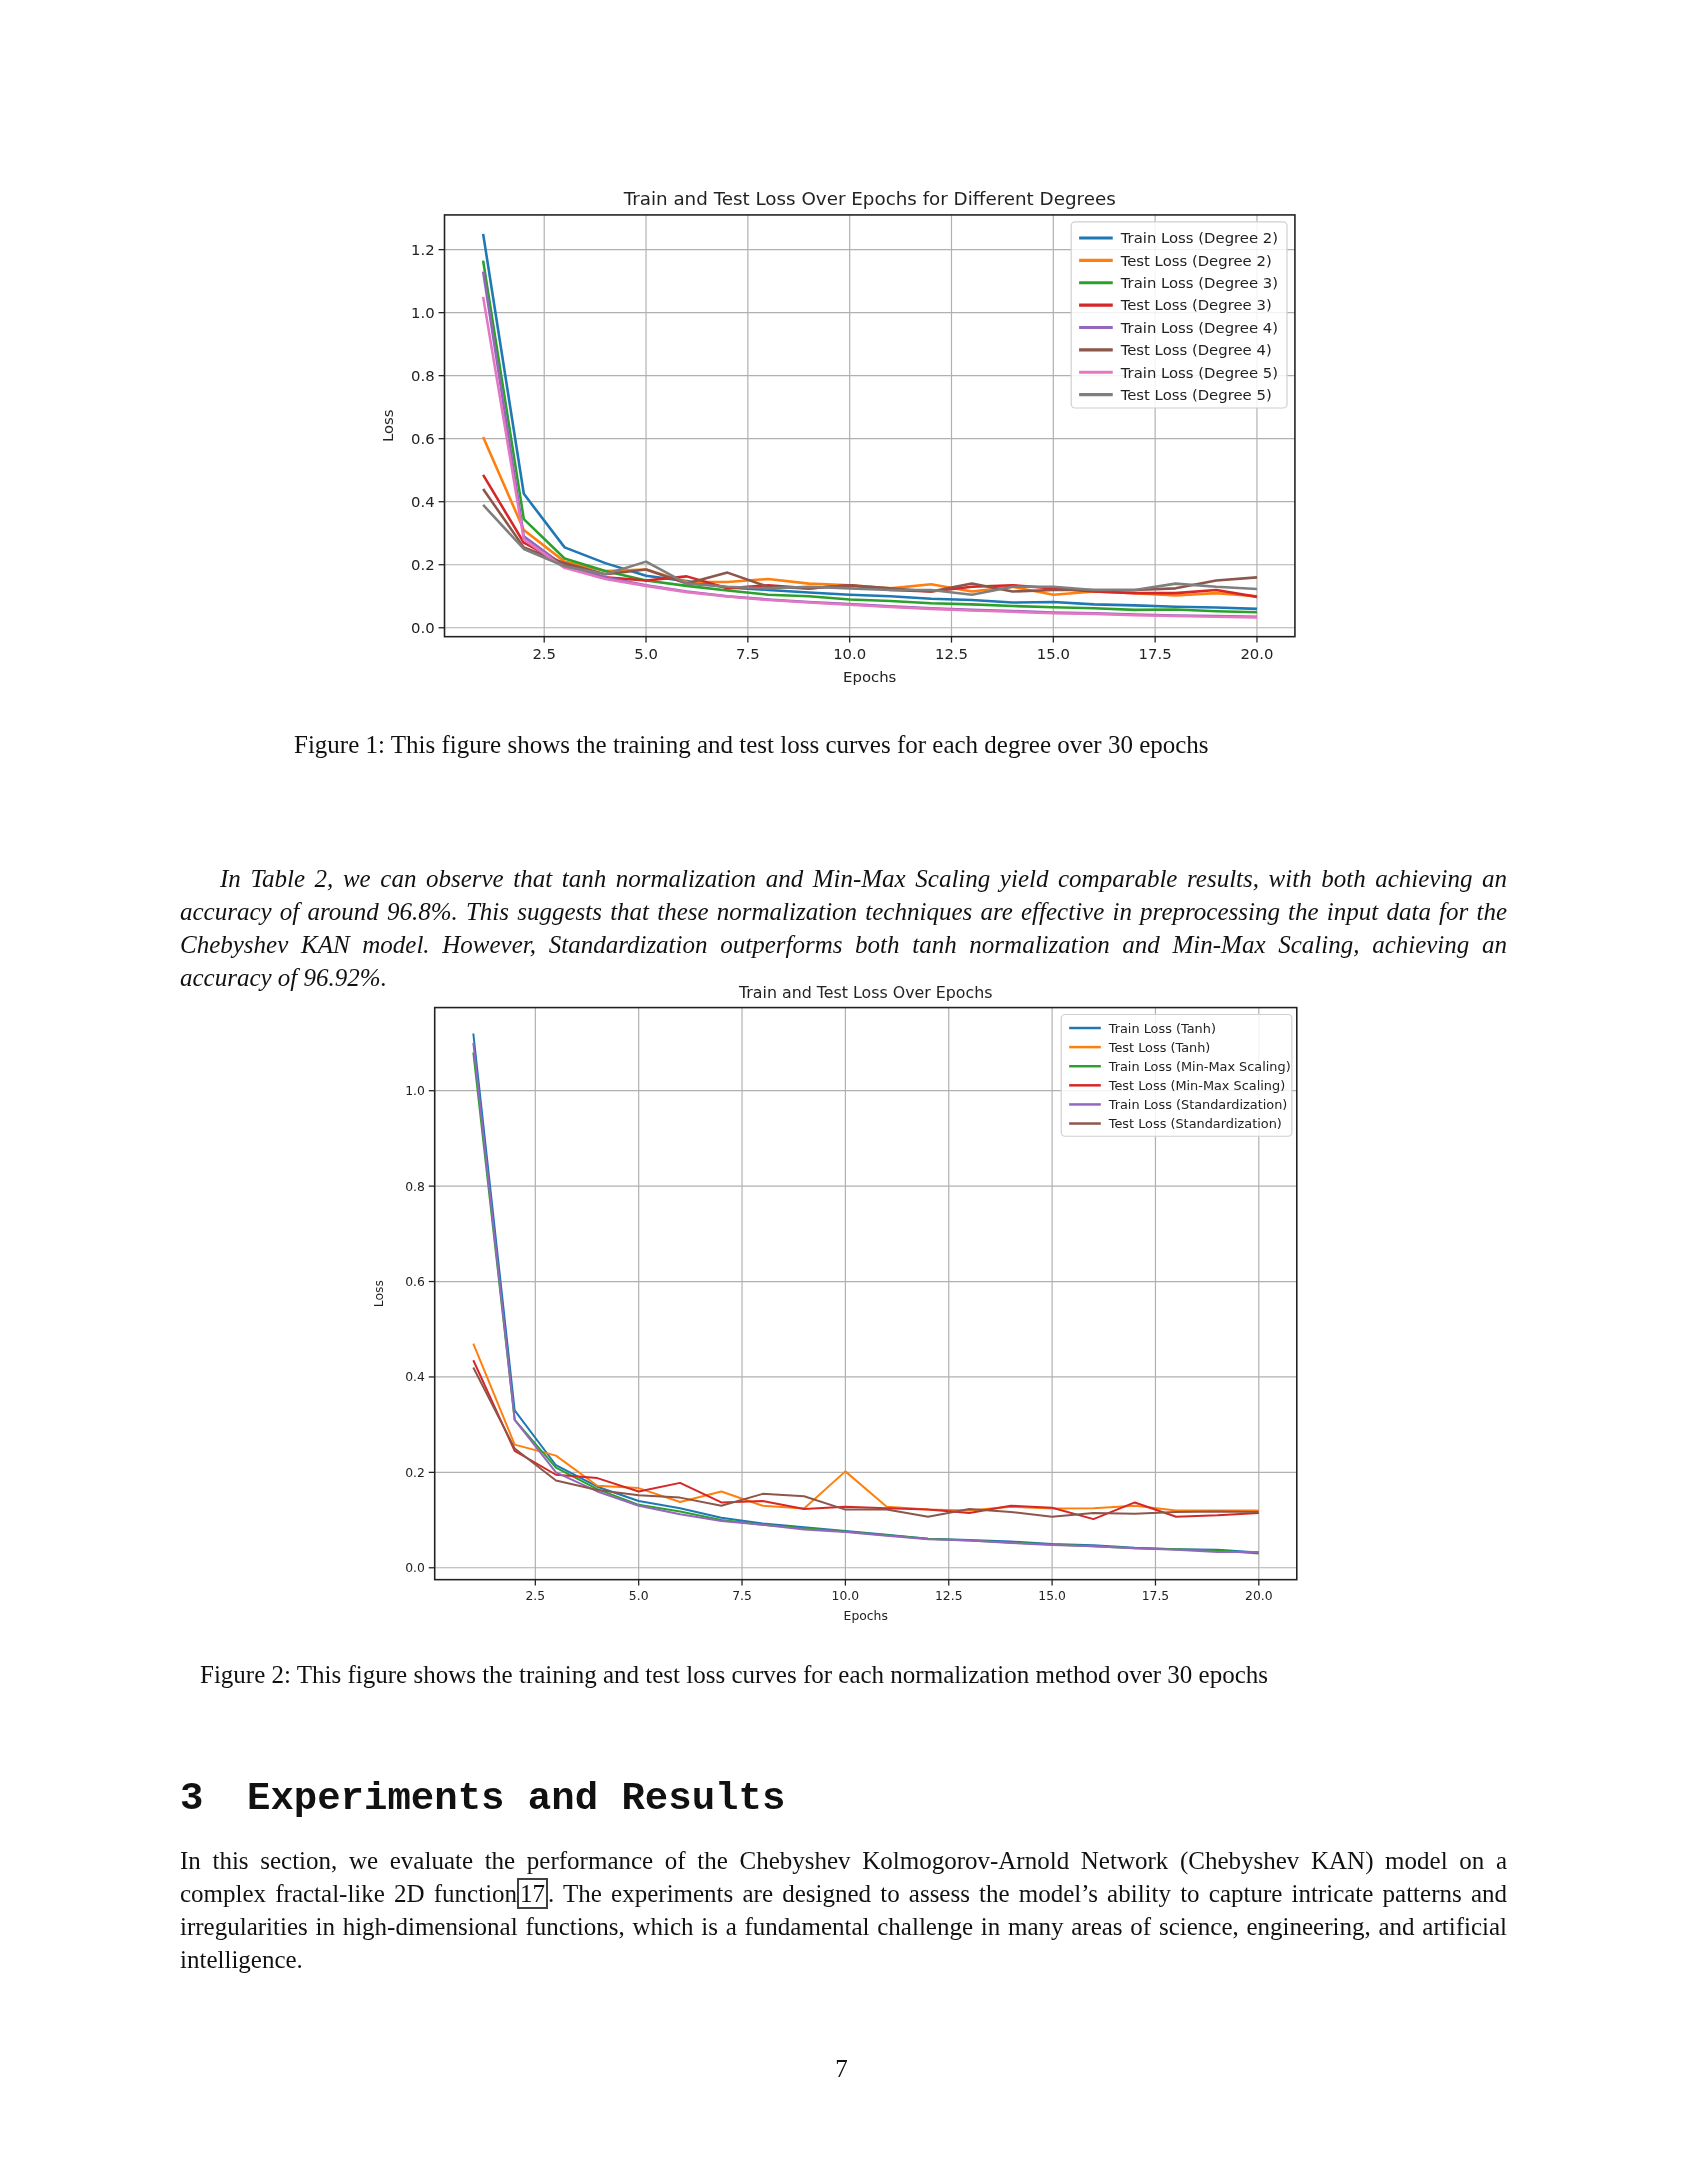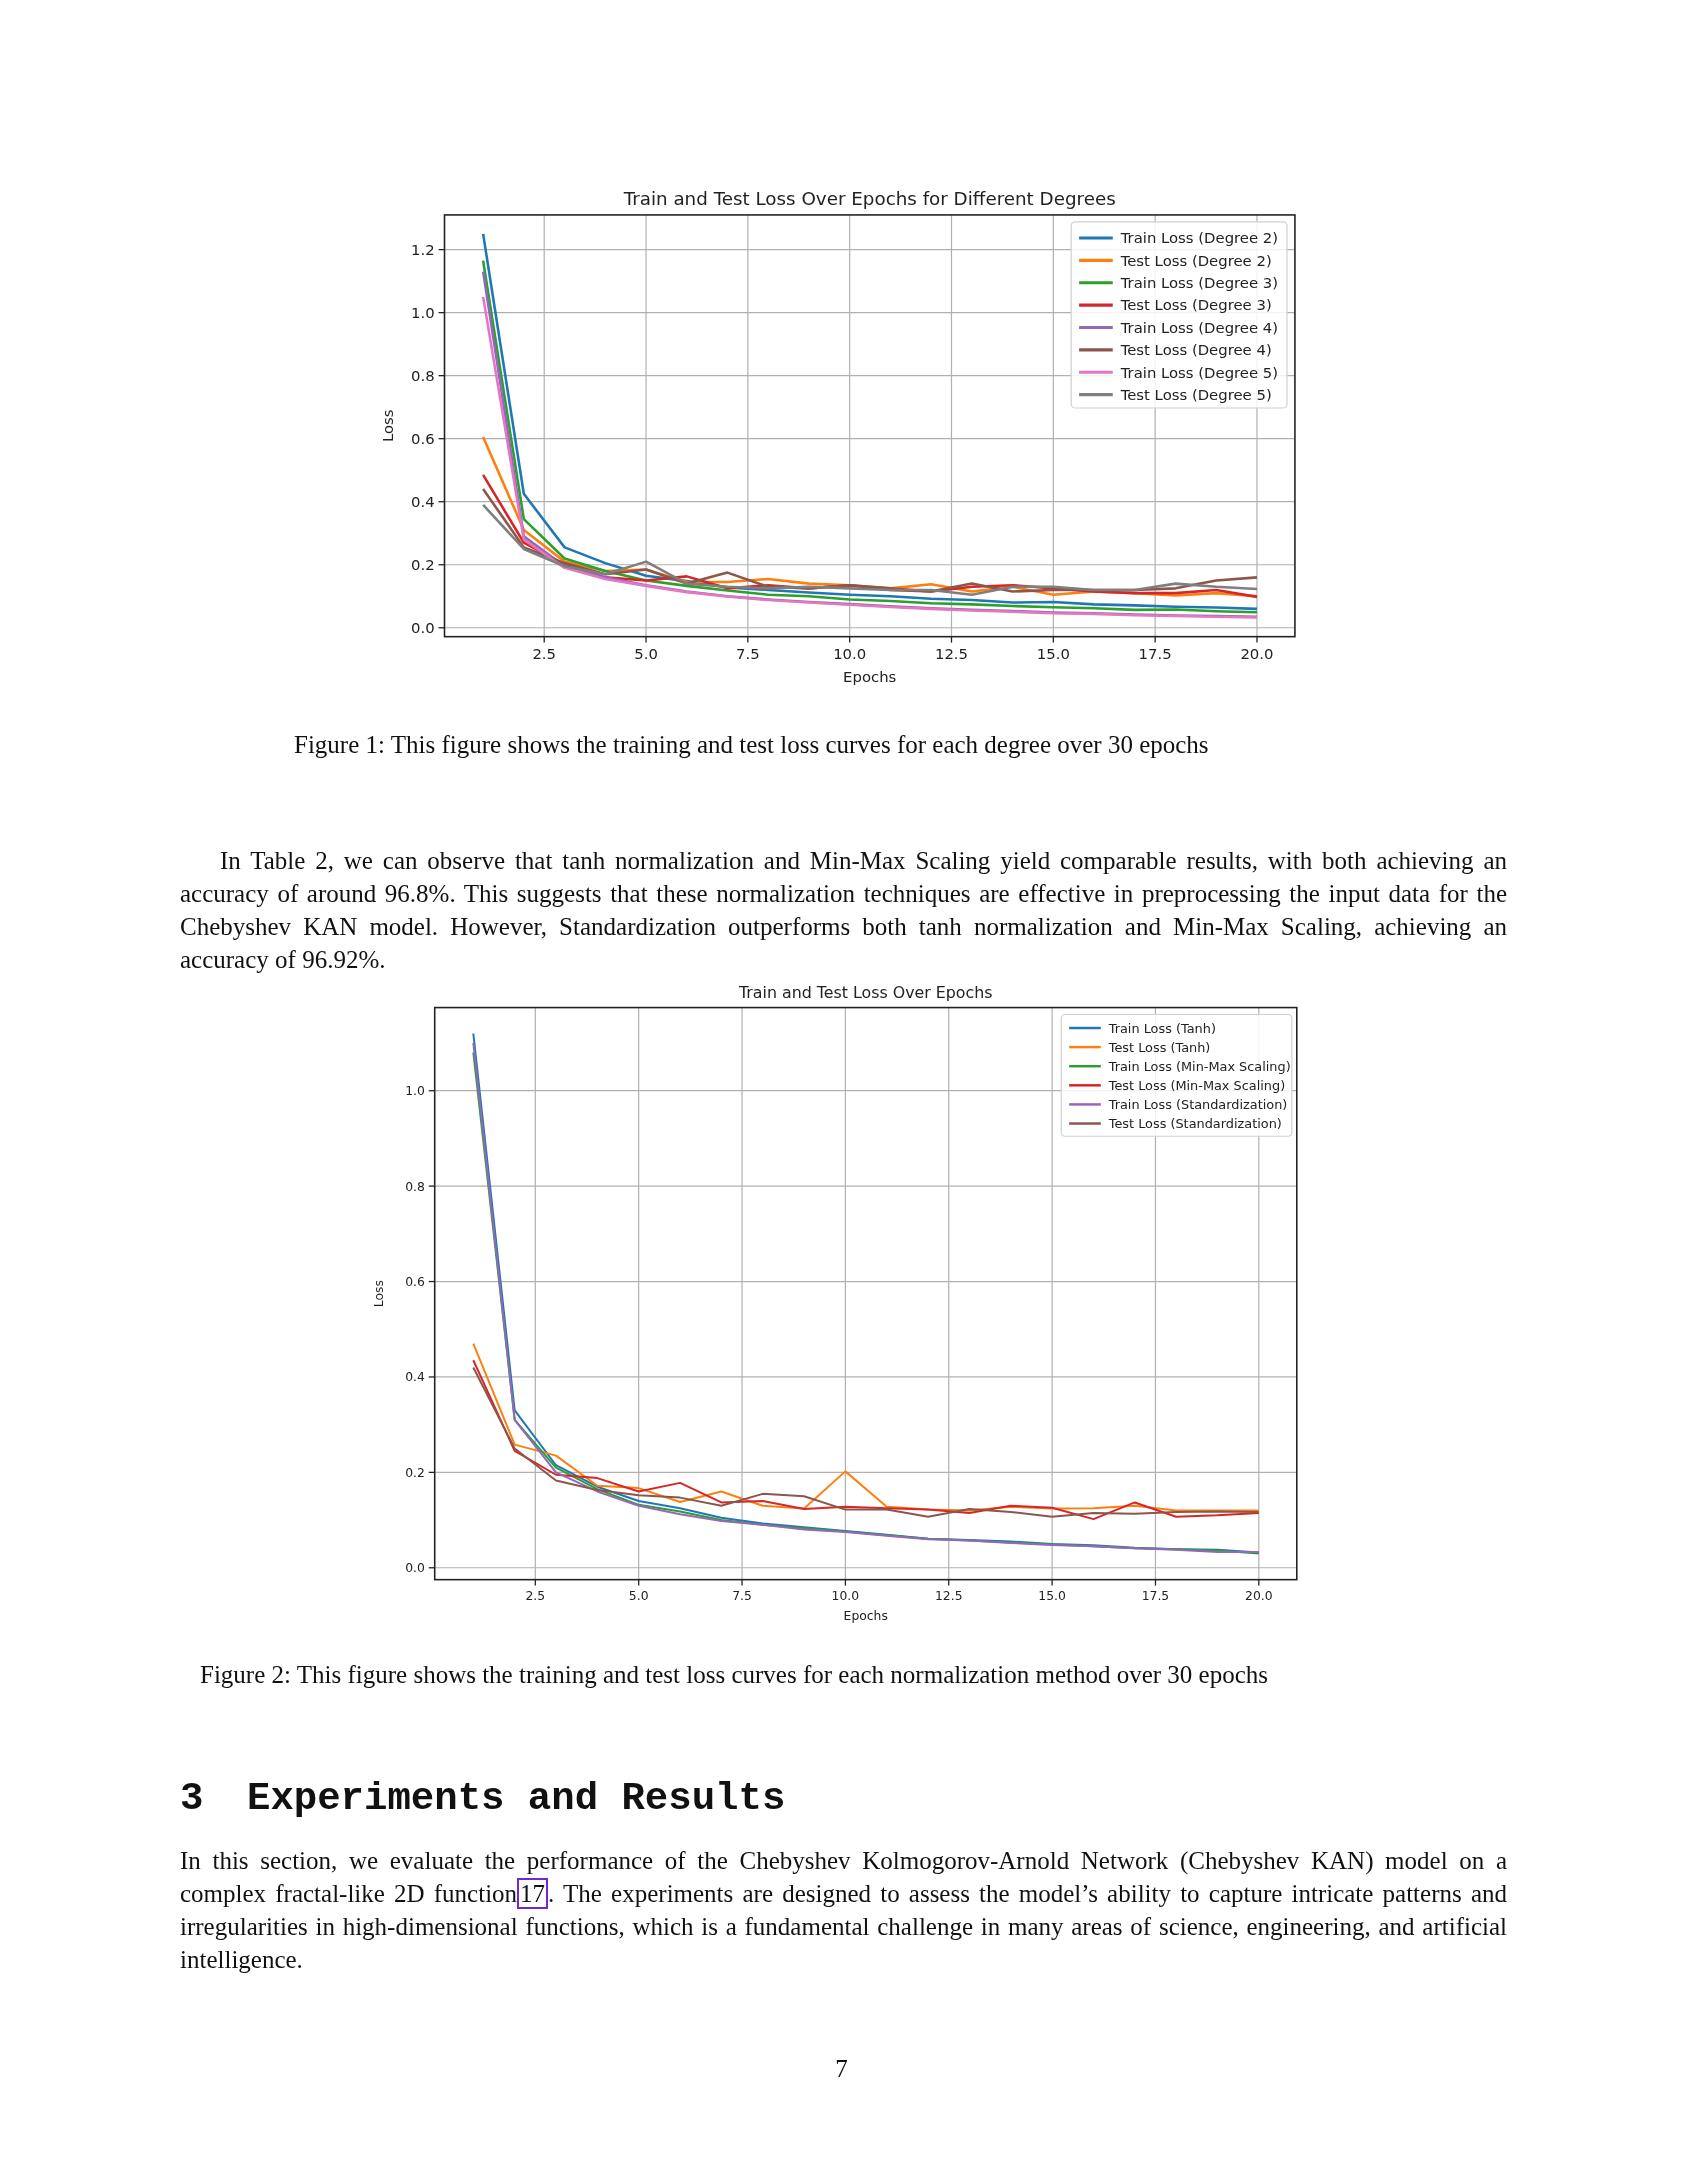--- a/index.html
+++ b/index.html
@@ -6,21 +6,21 @@
   body{width:1683px;height:2178px;position:relative;overflow:hidden;font-family:"DejaVu Serif","Liberation Serif",serif;color:#111;}
   .abs{position:absolute;}
   svg.chart{position:absolute;left:0;top:0;}
   .ctext{font-family:"DejaVu Sans","Liberation Sans",sans-serif;fill:#222;}
   .caption{font-family:"Liberation Serif","DejaVu Serif",serif;font-size:25px;white-space:nowrap;}
   .para{font-family:"Liberation Serif","DejaVu Serif",serif;font-size:25px;line-height:33px;text-align:justify;width:1327px;left:180px;}
   .para p{margin:0;}
   .indent{text-indent:40px;}
   .heading{font-family:Liberation Mono, monospace;font-weight:bold;font-size:39px;left:180px;top:1777px;white-space:nowrap;}
   .heading .num{display:inline-block;width:67px;}
-  .cite{border:2px solid #6d28d9;padding:0 1px;}
+  .cite{border:2px solid #404040;padding:0 1px;}
   .pagenum{font-family:"Liberation Serif","DejaVu Serif",serif;font-size:25px;left:0;width:1683px;text-align:center;top:2055px;}
 </style>
 </head>
 <body>
 
 <svg class="chart" id="chart1" width="1683" height="713" viewBox="0 0 1700 720">
     <line x1="549.71" y1="217" x2="549.71" y2="643" stroke="#b0b0b0" stroke-width="1.2"></line>
     <line x1="652.56" y1="217" x2="652.56" y2="643" stroke="#b0b0b0" stroke-width="1.2"></line>
     <line x1="755.4100000000001" y1="217" x2="755.4100000000001" y2="643" stroke="#b0b0b0" stroke-width="1.2"></line>
     <line x1="858.26" y1="217" x2="858.26" y2="643" stroke="#b0b0b0" stroke-width="1.2"></line>
@@ -90,21 +90,21 @@
     <text x="1132" y="336.09999999999997" font-size="15" class="ctext">Train Loss (Degree 4)</text>
     <line x1="1090" y1="353.3" x2="1124" y2="353.3" stroke="#8c564b" stroke-width="3.1"></line>
     <text x="1132" y="358.7" font-size="15" class="ctext">Test Loss (Degree 4)</text>
     <line x1="1090" y1="375.90000000000003" x2="1124" y2="375.90000000000003" stroke="#e377c2" stroke-width="3.1"></line>
     <text x="1132" y="381.3" font-size="15" class="ctext">Train Loss (Degree 5)</text>
     <line x1="1090" y1="398.50000000000006" x2="1124" y2="398.50000000000006" stroke="#7f7f7f" stroke-width="3.1"></line>
     <text x="1132" y="403.90000000000003" font-size="15" class="ctext">Test Loss (Degree 5)</text>
   </svg>
 <div class="abs caption" style="left:294px;top:731px;">Figure 1: This figure shows the training and test loss curves for each degree over 30 epochs</div>
 
-<div class="abs para" style="top:844px;">
+<div class="abs para" style="top:862px;font-style:italic;">
   <p class="indent">In Table 2, we can observe that tanh normalization and Min-Max Scaling yield comparable results, with both achieving an accuracy of around 96.8%. This suggests that these normalization techniques are effective in preprocessing the input data for the Chebyshev KAN model. However, Standardization outperforms both tanh normalization and Min-Max Scaling, achieving an accuracy of 96.92%.</p>
 </div>
 
 <svg class="chart" id="chart2" width="1683" height="1643" viewBox="0 0 1700 1660">
     <line x1="540.655" y1="1018" x2="540.655" y2="1596" stroke="#b0b0b0" stroke-width="1.2"></line>
     <line x1="645.08" y1="1018" x2="645.08" y2="1596" stroke="#b0b0b0" stroke-width="1.2"></line>
     <line x1="749.505" y1="1018" x2="749.505" y2="1596" stroke="#b0b0b0" stroke-width="1.2"></line>
     <line x1="853.9300000000001" y1="1018" x2="853.9300000000001" y2="1596" stroke="#b0b0b0" stroke-width="1.2"></line>
     <line x1="958.355" y1="1018" x2="958.355" y2="1596" stroke="#b0b0b0" stroke-width="1.2"></line>
     <line x1="1062.7800000000002" y1="1018" x2="1062.7800000000002" y2="1596" stroke="#b0b0b0" stroke-width="1.2"></line>

